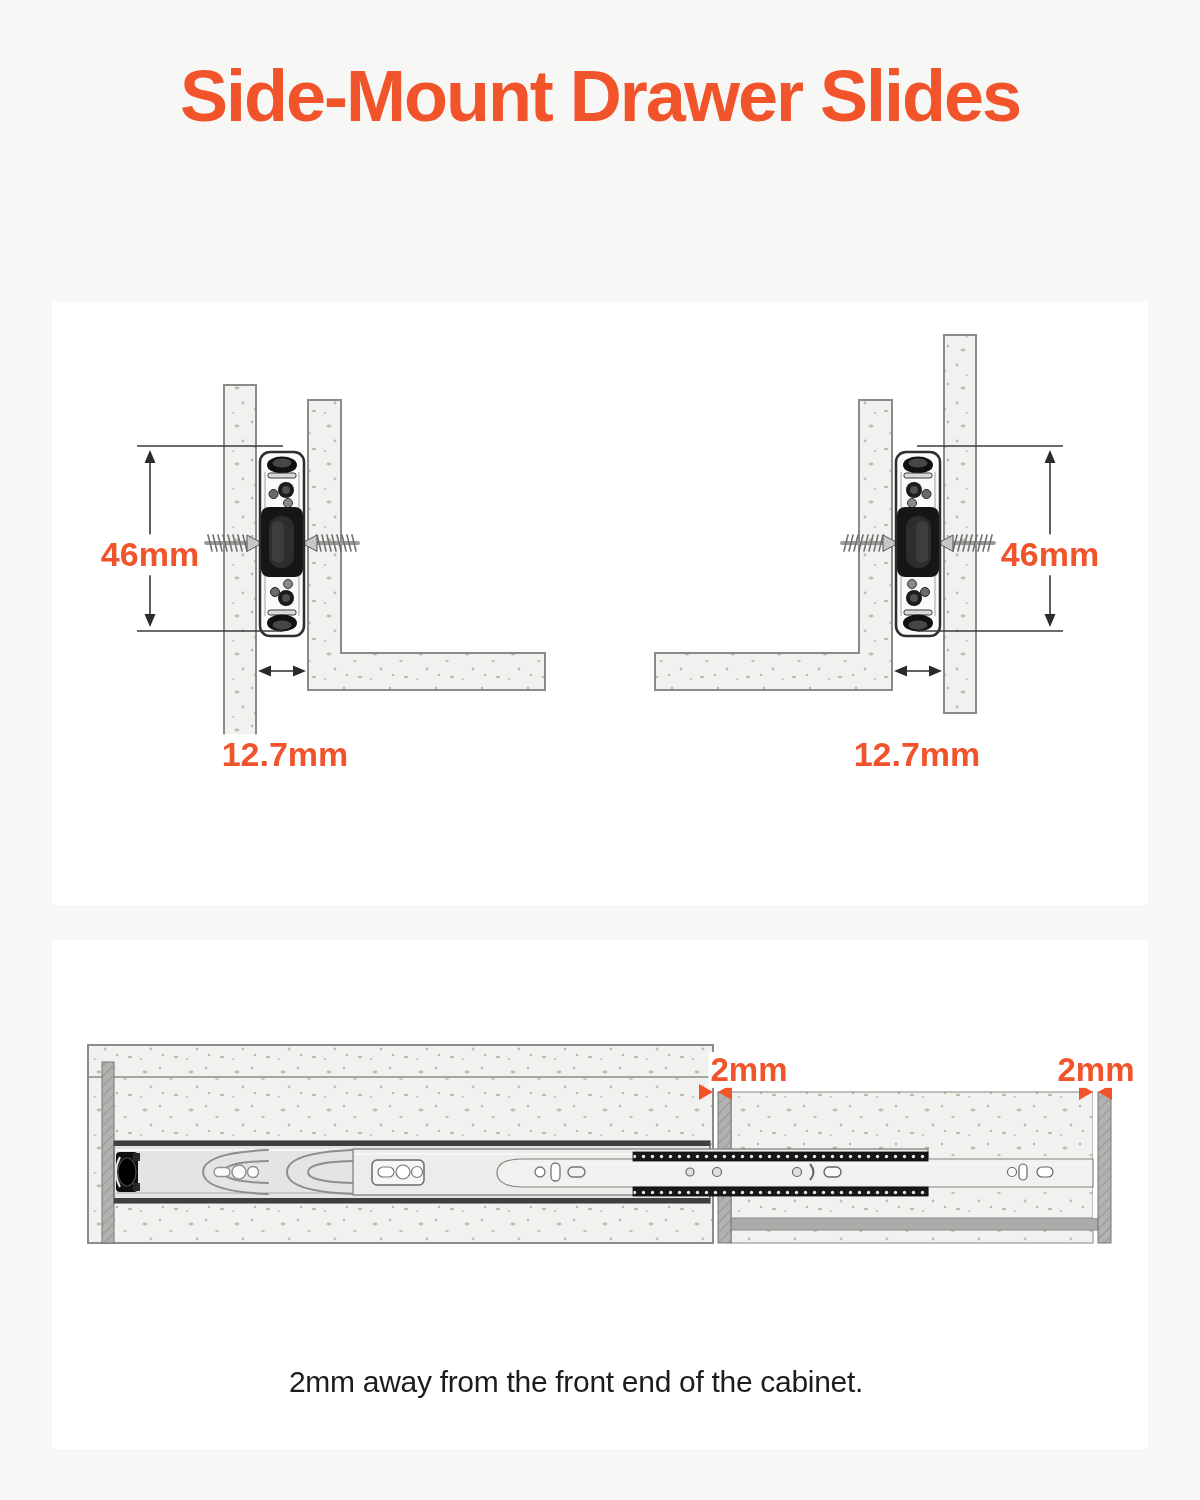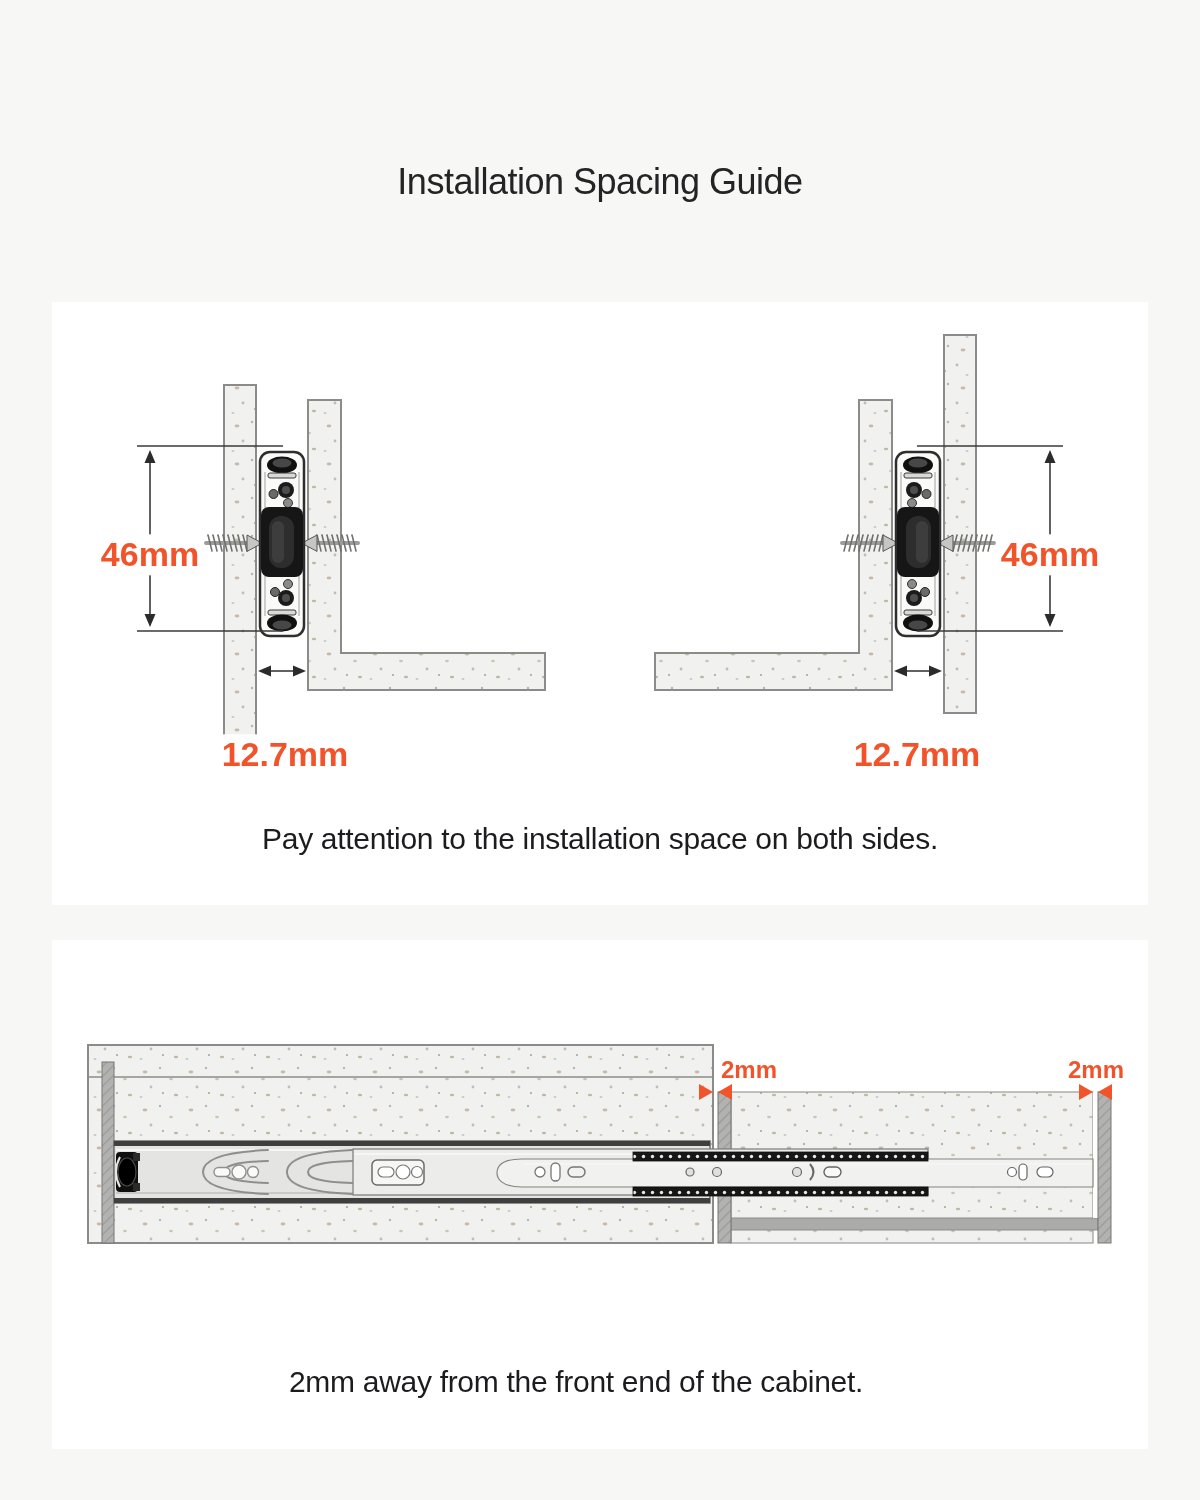--- a/index.html
+++ b/index.html
@@ -24,21 +24,21 @@
     left:600px;top:182px;font-size:36px;letter-spacing:-0.5px;color:#242426;
   }
   .caption{
     font-size:30px;letter-spacing:-0.3px;color:var(--ink);
   }
   .dim-label{
     font-size:34px;font-weight:bold;color:var(--accent);
     background:var(--panel-bg);padding:2px 5px;margin-top:16px;
   }
   .gap-label{
-    font-size:24px;font-weight:bold;color:var(--accent);
+    font-size:33px;font-weight:bold;color:var(--accent);
     background:var(--panel-bg);padding:0 2px;
   }
 </style>
 </head>
 <body>
 
 <div id="stage">
 
 <svg width="1200" height="1500" viewBox="0 0 1200 1500">
   <defs>
@@ -207,27 +207,26 @@
 
     <g fill="#F1542A">
       <polygon points="713,1092 699,1084 699,1100"></polygon>
       <polygon points="718,1092 732,1084 732,1100"></polygon>
       <polygon points="1093,1092 1079,1084 1079,1100"></polygon>
       <polygon points="1098,1092 1112,1084 1112,1100"></polygon>
     </g>
   </g>
 </svg>
 
-<div class="abs center subtitle">Installation Spacing Guide</div>
+<div class="abs center title">Side-Mount Drawer Slides</div>
 
 <div class="abs center dim-label" style="left:150px;top:539px;">46mm</div>
 <div class="abs center dim-label" style="left:1050px;top:539px;">46mm</div>
 <div class="abs center dim-label" style="left:285px;top:739px;">12.7mm</div>
 <div class="abs center dim-label" style="left:917px;top:739px;">12.7mm</div>
 
-<div class="abs center caption" style="left:600px;top:838px;">Pay attention to the installation space on both sides.</div>
 
 <div class="abs center gap-label" style="left:749px;top:1070px;">2mm</div>
 <div class="abs center gap-label" style="left:1096px;top:1070px;">2mm</div>
 
 <div class="abs center caption" style="left:576px;top:1381px;">2mm away from the front end of the cabinet.</div>
 
 </div>
 
 </body></html>

